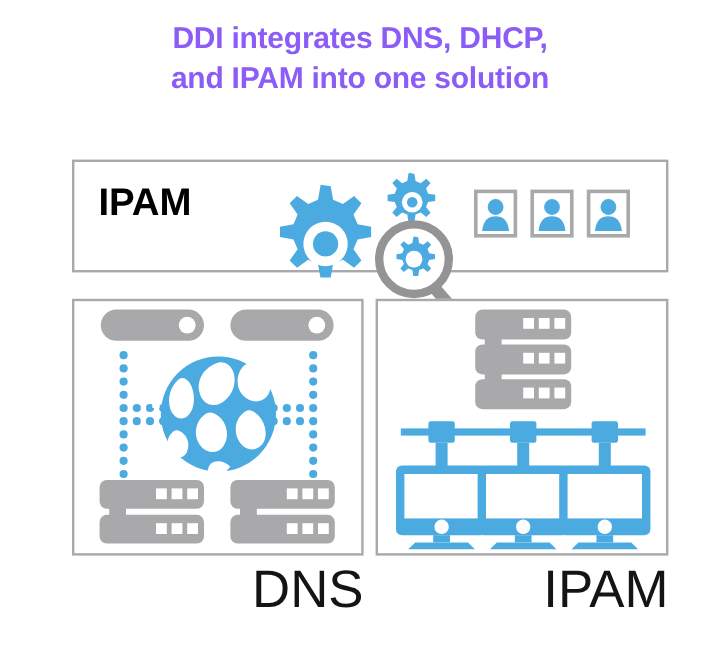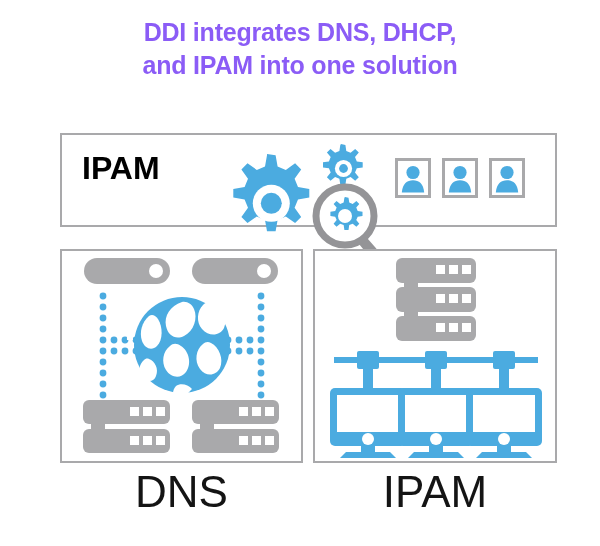--- a/index.html
+++ b/index.html
@@ -78,21 +78,21 @@
   }
 
   
   .bottom-label {
     position: absolute;
     top: 470px;
     font-size: 44px;
     font-weight: 400;
     color: #141414;
     line-height: 1;
-    text-align: center;
+    text-align: right;
   }
   #label-dns {
     left: 60px;
     width: 243px;
   }
   #label-dhcp {
     left: 313px;
     width: 244px;
   }
 

